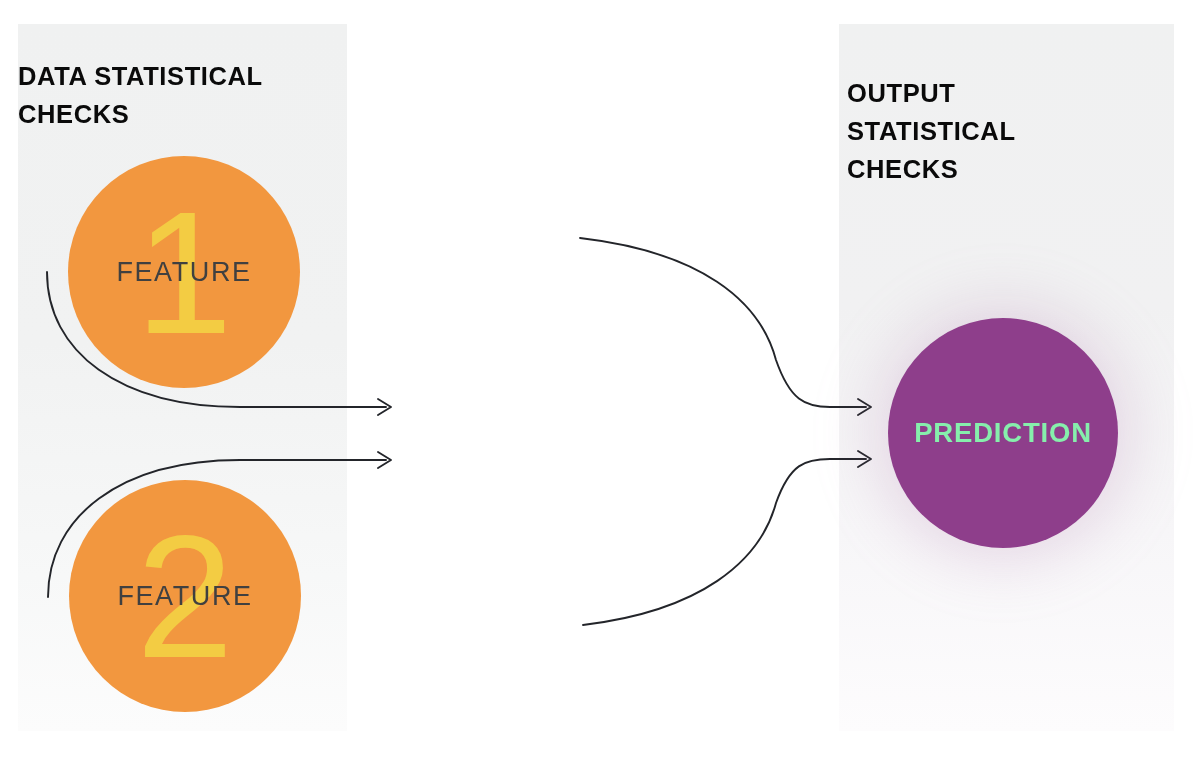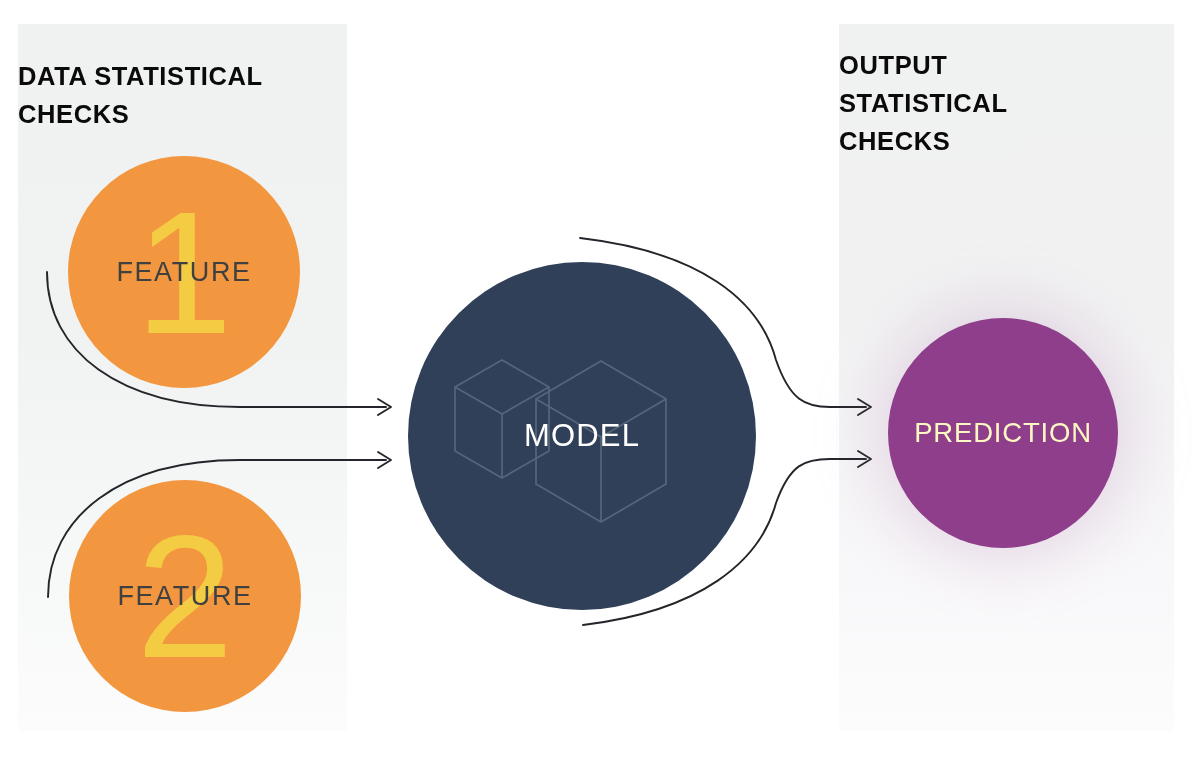--- a/index.html
+++ b/index.html
@@ -42,21 +42,21 @@
     width: 100%;
     text-align: left;
     font-weight: bold;
     font-size: 25.5px;
     line-height: 38px;
     letter-spacing: 0.6px;
     color: #0a0a0a;
     white-space: pre-line;
   }
   #panel-left .panel-title { top: 33px; }
-  #panel-right .panel-title { top: 22px; }
+  #panel-right .panel-title { top: 50px; margin-left: 8px; }
 
   
   .circle {
     position: absolute;
     border-radius: 50%;
     display: flex;
     align-items: center;
     justify-content: center;
   }
 
@@ -132,22 +132,22 @@
   #prediction-circle {
     left: 888px;
     top: 318px;
     width: 230px;
     height: 230px;
     background: #8e3e8b;
   }
   .prediction-label {
     font-size: 27.5px;
     letter-spacing: 0.8px;
-    color: #fef9c3;
-    font-weight: 400;
+    color: #86efac;
+    font-weight: 700;
   }
 
   
   #connectors {
     position: absolute;
     left: 0; top: 0;
     width: 1200px;
     height: 775px;
     pointer-events: none;
   }
@@ -205,36 +205,19 @@
   <div class="circle feature-circle" id="feature-1">
     <div class="feature-number">1</div>
     <div class="feature-label">FEATURE</div>
   </div>
 
   <div class="circle feature-circle" id="feature-2">
     <div class="feature-number">2</div>
     <div class="feature-label">FEATURE</div>
   </div>
 
-  <div class="circle" id="model-circle">
-    <svg id="model-cubes" viewBox="0 0 348 348" xmlns="http://www.w3.org/2000/svg">
-
-      <g class="cube-edge">
-        <path d="M47,125 L94,98 L141,125 L141,189 L94,216 L47,189 Z"></path>
-        <path d="M47,125 L94,152 L141,125"></path>
-        <path d="M94,152 L94,216"></path>
-      </g>
-
-      <g class="cube-edge">
-        <path d="M128,137 L193,99 L258,137 L258,222 L193,260 L128,222 Z"></path>
-        <path d="M128,137 L193,175 L258,137"></path>
-        <path d="M193,175 L193,260"></path>
-      </g>
-    </svg>
-    <div class="model-label">MODEL</div>
-  </div>
 
   <div id="prediction-glow"></div>
   <div class="circle" id="prediction-circle">
     <div class="prediction-label">PREDICTION</div>
   </div>
 
 </div>
 
 </body></html>

